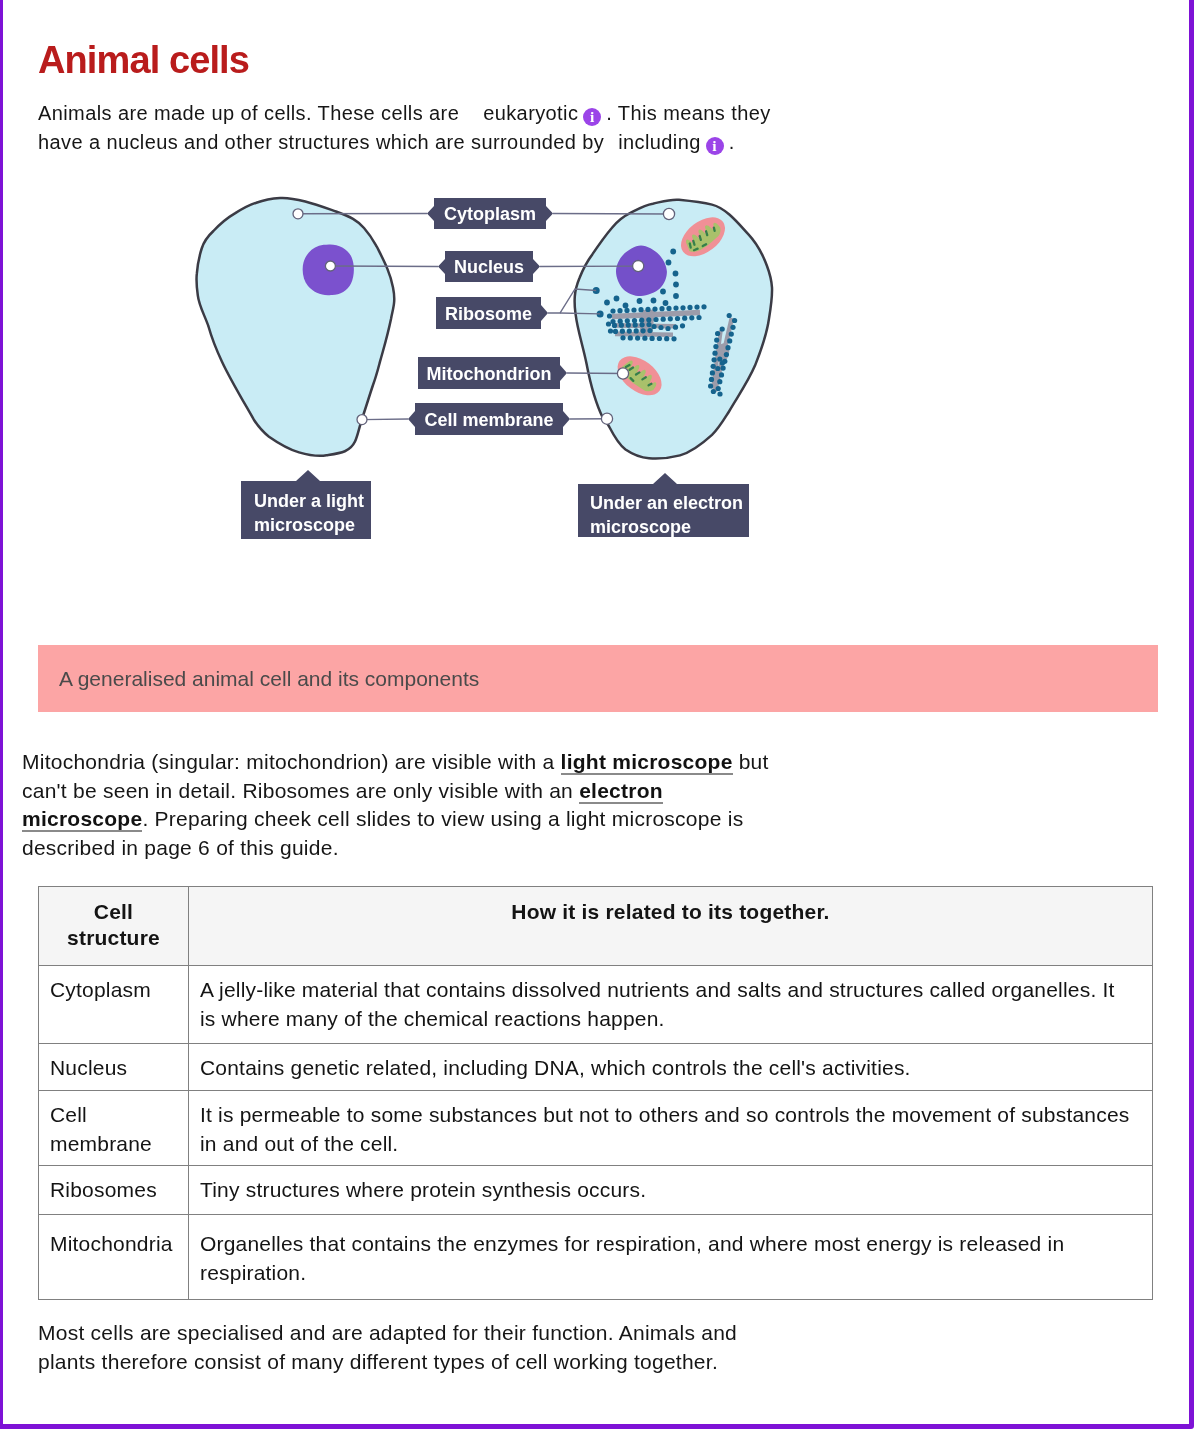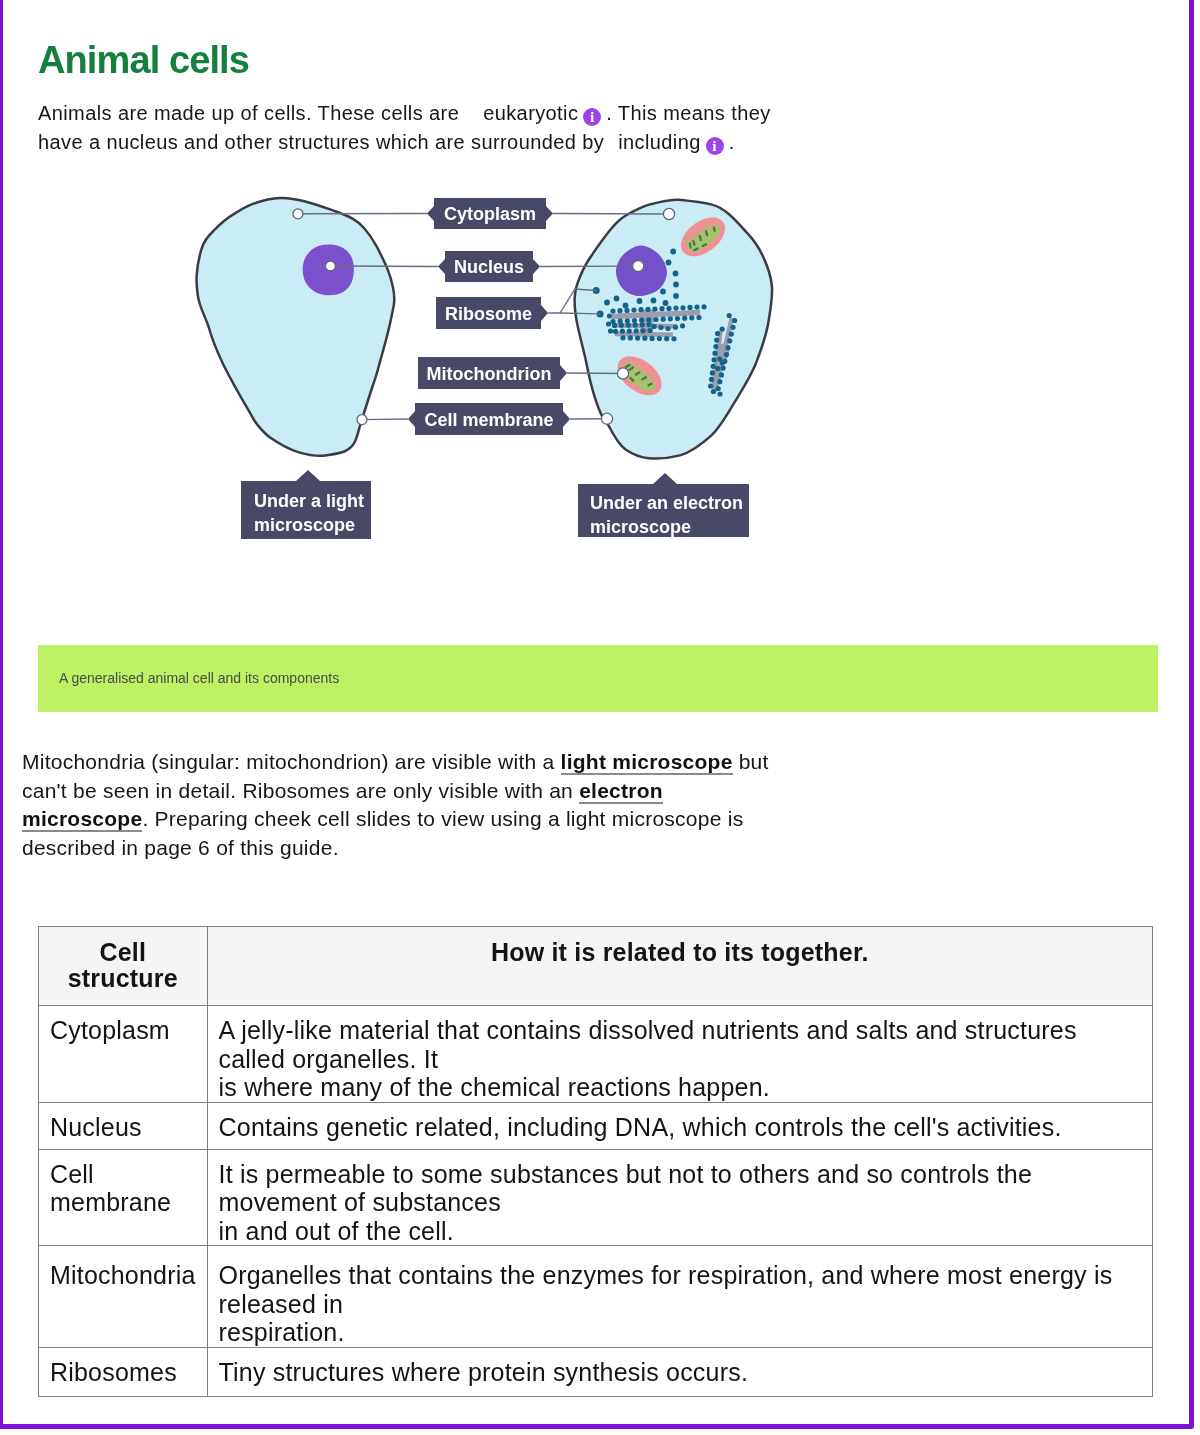--- a/index.html
+++ b/index.html
@@ -1,27 +1,27 @@
 <!DOCTYPE html>
 <html><head>
 <meta charset="utf-8">
 <style>
 * { margin:0; padding:0; box-sizing:border-box; }
 html,body { background:#ffffff; }
 body { font-family:"Liberation Sans", sans-serif; color:#141414; }
 #page { position:relative; width:1200px; height:1435px; overflow:hidden; background:#fff; }
 #frame { position:absolute; left:-2px; top:-20px; width:1196px; height:1449px; border:5px solid #7e12d6; border-radius:3px; }
 .abs { position:absolute; }
-h1 { font-size:38px; font-weight:bold; color:#15803d; letter-spacing:-0.9px; }
+h1 { font-size:38px; font-weight:bold; color:#b91c1c; letter-spacing:-0.9px; }
 .body-text { font-size:20px; line-height:28.5px; color:#161616; }
 .body2 { font-size:21px; line-height:28.5px; letter-spacing:0.25px; color:#161616; }
 .ic { display:inline-block; width:18px; height:18px; border-radius:50%; background:#9b44e8; color:#fff; font-size:15.5px; font-weight:bold; text-align:center; line-height:17px; vertical-align:-2px; font-family:"Liberation Serif",serif; margin-left:5px; margin-right:5px; }
-.caption { background:#bef264; color:#4a4a4a; font-size:14px; }
+.caption { background:#fca5a5; color:#4a4a4a; font-size:21px; }
 a.gl { color:#121212; font-weight:bold; text-decoration:none; border-bottom:2px solid #8a8a8a; }
-table { border-collapse:collapse; font-size:25px; line-height:28.5px; letter-spacing:0.2px;margin-top:40px; }
+table { border-collapse:collapse; font-size:21px; line-height:28.5px; letter-spacing:0.2px; }
 th, td { border:1px solid #808080; padding:10px 11px 0 11px; vertical-align:top; text-align:left; }
 th { background:#f5f5f5; text-align:center; font-weight:bold; line-height:26px; padding-top:12px !important; }
 </style>
 </head>
 <body>
 <div id="page">
   <div id="frame"></div>
 
   <h1 class="abs" style="left:38px; top:39px;">Animal cells</h1>
 
@@ -270,24 +270,25 @@
           <td>A jelly-like material that contains dissolved nutrients and salts and structures called organelles. It<br>is where many of the chemical reactions happen.</td>
         </tr>
     <tr style="height:47px;">
           <td>Nucleus</td>
           <td>Contains genetic related, including DNA, which controls the cell's activities.</td>
         </tr>
     <tr style="height:75px;">
           <td>Cell<br>membrane</td>
           <td>It is permeable to some substances but not to others and so controls the movement of substances<br>in and out of the cell.</td>
         </tr>
+    <tr style="height:49px;">
+          <td>Ribosomes</td>
+          <td>Tiny structures where protein synthesis occurs.</td>
+        </tr>
     <tr style="height:85px;">
           <td style="padding-top:15px">Mitochondria</td>
           <td style="padding-top:15px">Organelles that contains the enzymes for respiration, and where most energy is released in<br>respiration.</td>
         </tr>
-    <tr style="height:49px;">
-          <td>Ribosomes</td>
-          <td>Tiny structures where protein synthesis occurs.</td>
-        </tr>
   </tbody>
     </table>
 
+  <div class="abs body2" style="left:38px; top:1319px; width:820px;">Most cells are specialised and are adapted for their function. Animals and<br>plants therefore consist of many different types of cell working together.</div>
 </div>
 
 </body></html>

